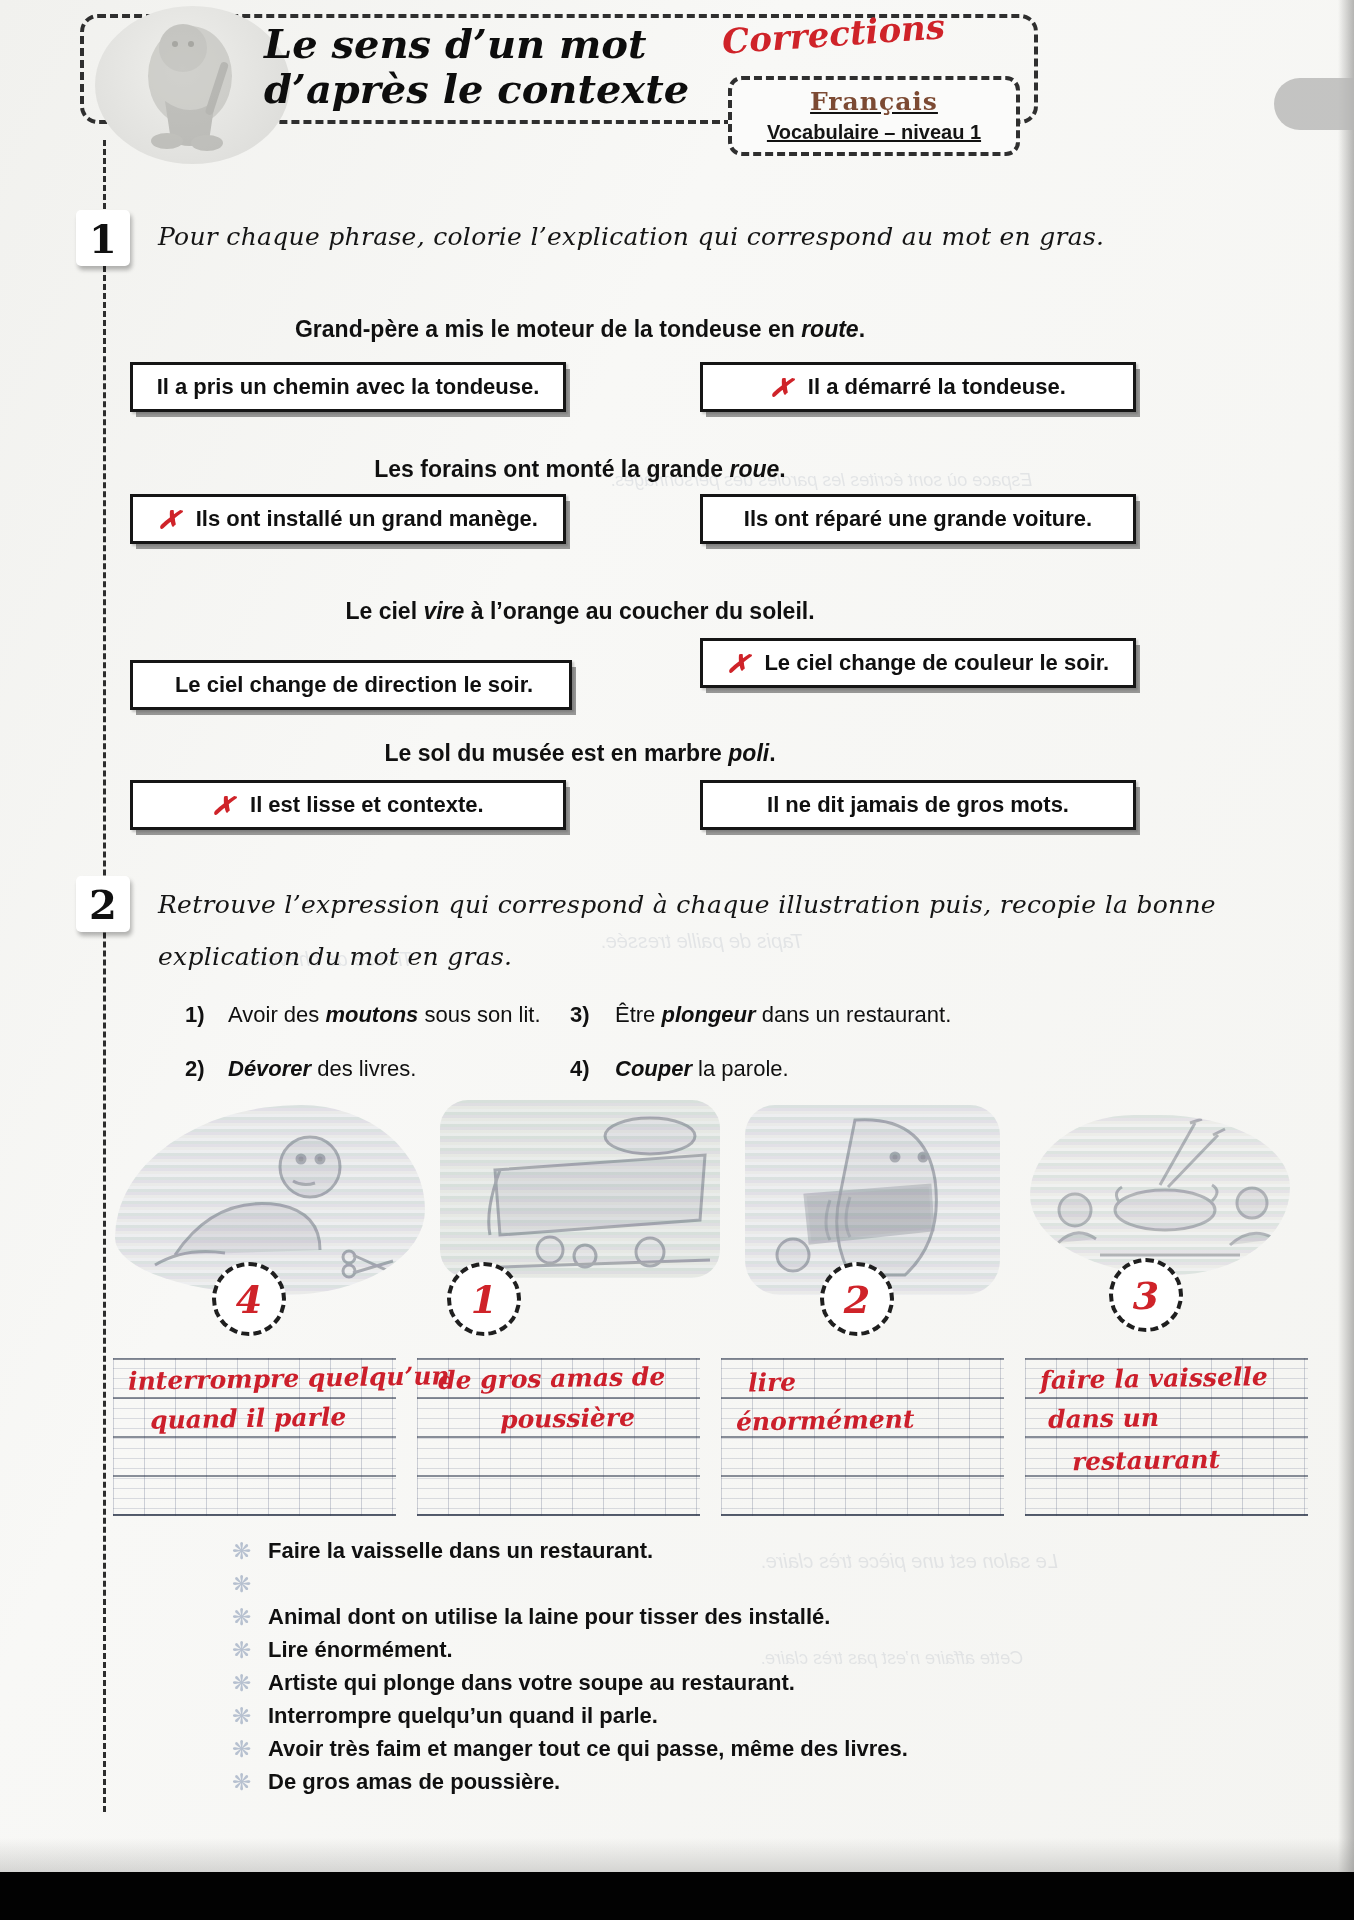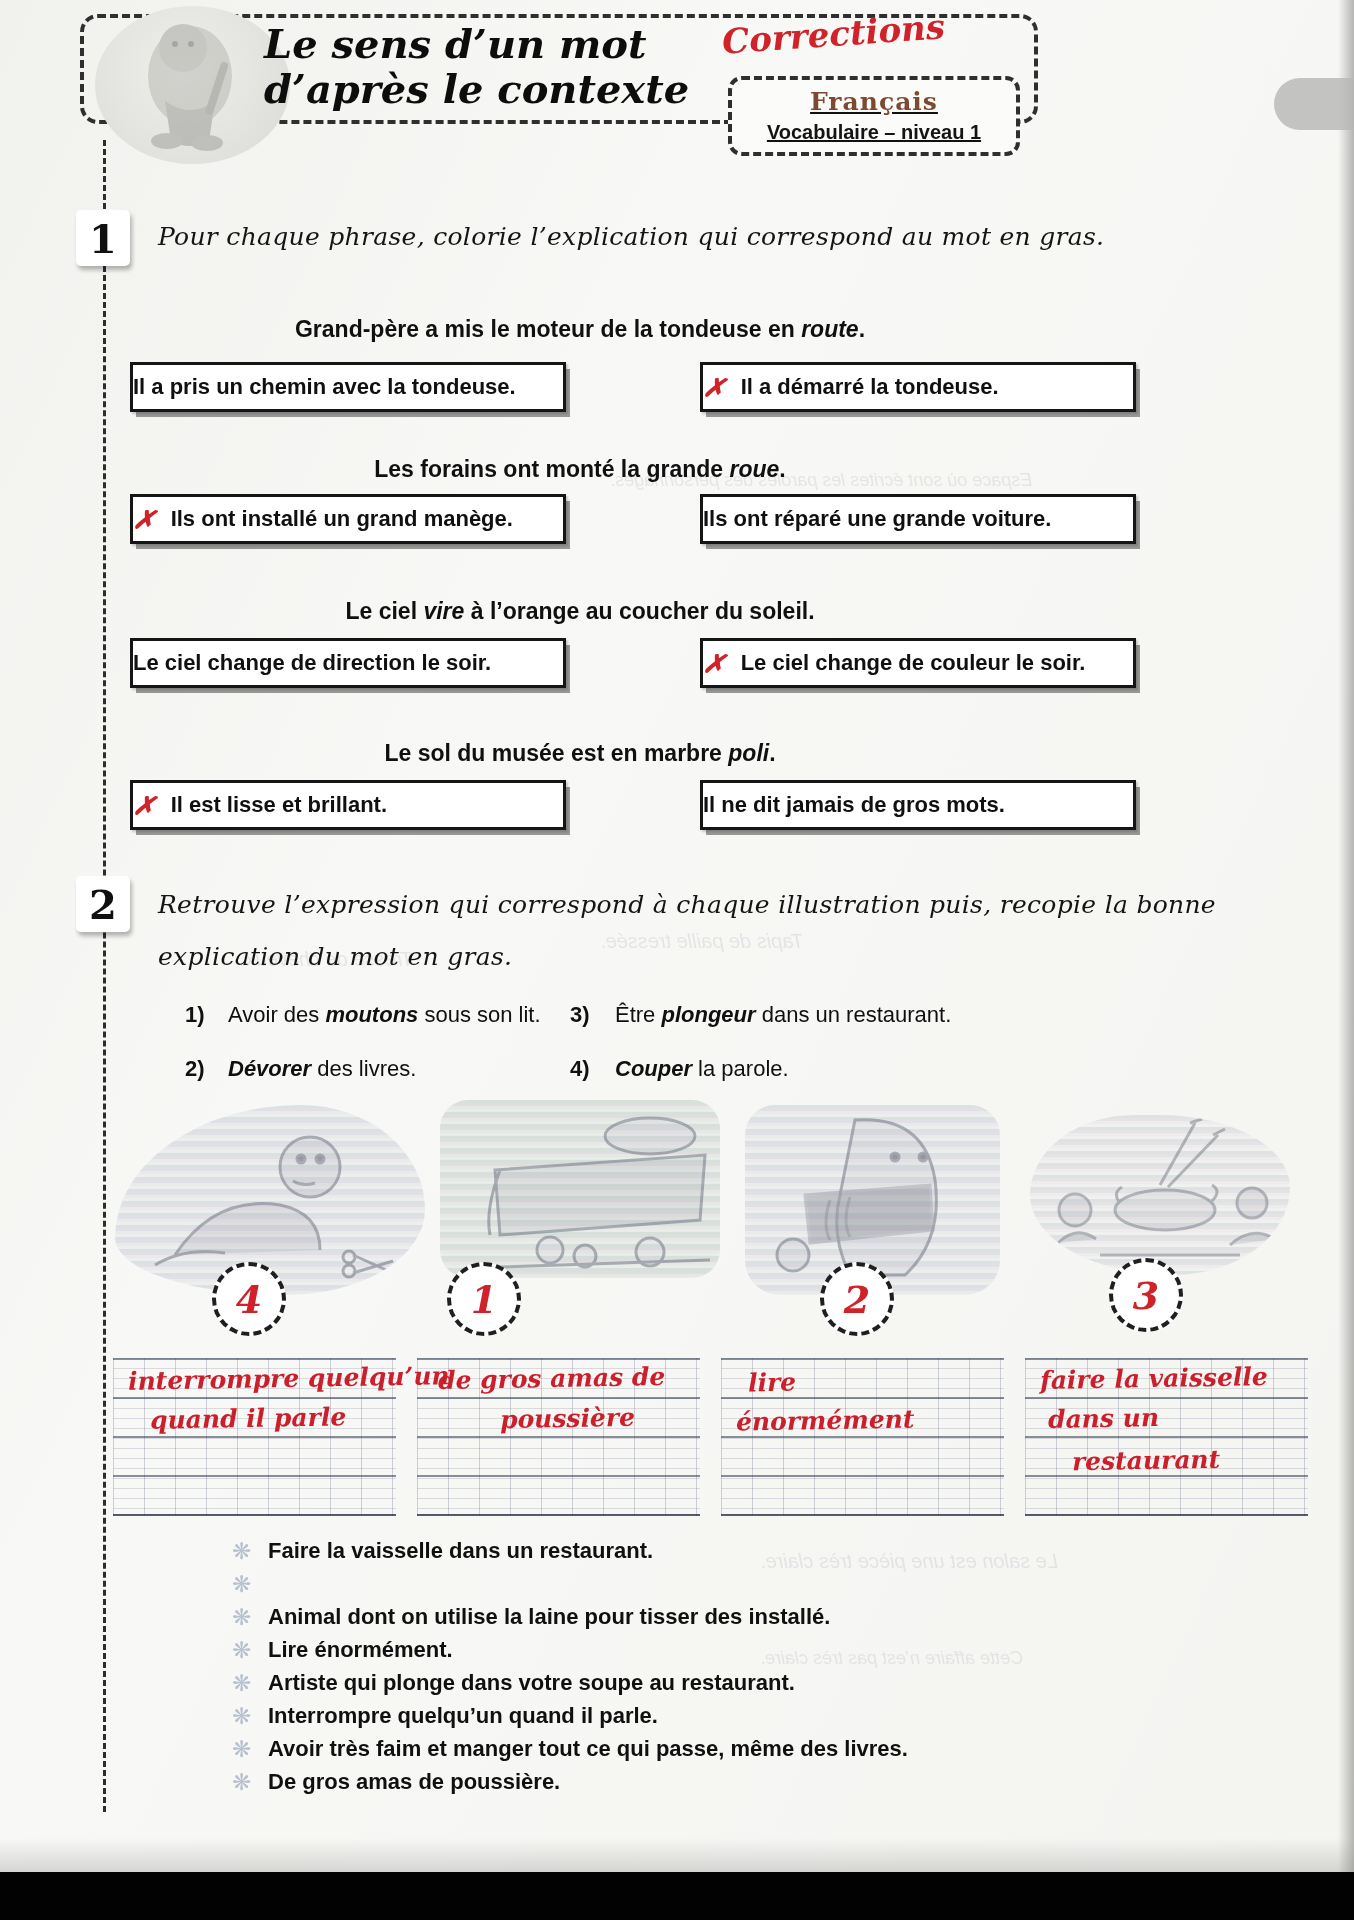--- a/index.html
+++ b/index.html
@@ -22,21 +22,21 @@
   
   .vline{left:103px;top:140px;height:1672px;width:0;border-left:3.5px dashed #2d2d2d;}
   .marker{width:54px;height:56px;background:#fff;border-radius:5px;box-shadow:2px 4px 4px rgba(0,0,0,.28);
     display:flex;align-items:center;justify-content:center;font:700 40px "DejaVu Serif",serif;color:#101010;}
   
   .cursive{font:italic 25px "DejaVu Serif",serif;color:#151515;letter-spacing:.3px;}
   .sentence{left:80px;width:1000px;text-align:center;font:700 23px "Liberation Sans",sans-serif;color:#101010;}
   .sentence i{}
   .abox{height:44px;background:#fff;border:3px solid #151515;
     box-shadow:5px 6px 0 -1px rgba(55,55,55,.5),2px 2px 2px rgba(0,0,0,.2);
-    display:flex;align-items:center;justify-content:flex-start;
+    display:flex;align-items:center;justify-content:center;
     font:700 22px "Liberation Sans",sans-serif;color:#101010;}
   .abox .cross{font:italic 700 27px "DejaVu Serif",serif;color:#cf2329;margin-right:15px;transform:rotate(6deg);}
   .bL{left:130px;width:430px;} .bR{left:700px;width:430px;}
   
   .exprnum{font:700 22px "Liberation Sans",sans-serif;}
   .expr{font:400 22px "Liberation Sans",sans-serif;color:#101010;}
   .expr b{font-weight:700;font-style:italic;}
   .illus{overflow:hidden;}
   .illus .scan{position:absolute;inset:0;
     background:repeating-linear-gradient(180deg,rgba(122,160,140,.16) 0 3px,rgba(150,130,165,.13) 3px 6px,rgba(205,200,170,.10) 6px 9px,rgba(240,240,240,.05) 9px 12px);}
@@ -115,32 +115,32 @@
   <div class="abs sentence" style="top:456px;"><span>Les forains ont monté la grande </span><b><i>roue</i></b><span>.</span></div>
   <div class="abs abox bL" style="top:494px;">
       <span class="cross">✗</span>
       <span>Ils ont installé un grand manège.</span>
     </div>
   <div class="abs abox bR" style="top:494px;">
       <span>Ils ont réparé une grande voiture.</span>
     </div>
 
   <div class="abs sentence" style="top:598px;"><span>Le ciel </span><b><i>vire</i></b><span> à l’orange au coucher du soleil.</span></div>
-  <div class="abs abox bL" style="top:638px;">
+  <div class="abs abox bL" style="top:660px;padding-left:6px;">
       <span>Le ciel change de direction le soir.</span>
     </div>
   <div class="abs abox bR" style="top:638px;">
       <span class="cross">✗</span>
       <span>Le ciel change de couleur le soir.</span>
     </div>
 
   <div class="abs sentence" style="top:740px;"><span>Le sol du musée est en marbre </span><b><i>poli</i></b><span>.</span></div>
   <div class="abs abox bL" style="top:780px;">
       <span class="cross">✗</span>
-      <span>Il est lisse et brillant.</span>
+      <span>Il est lisse et contexte.</span>
     </div>
   <div class="abs abox bR" style="top:780px;">
       <span>Il ne dit jamais de gros mots.</span>
     </div>
 
   <div class="abs marker" style="left:76px;top:876px;">2</div>
   <div class="abs cursive" style="left:158px;top:890px;font-style:italic;">Retrouve l’expression qui correspond à chaque illustration puis, recopie la bonne</div>
   <div class="abs cursive" style="left:158px;top:942px;">explication du mot en gras.</div>
 
   <div class="abs exprnum" style="left:185px;top:1002px;">1)</div>

